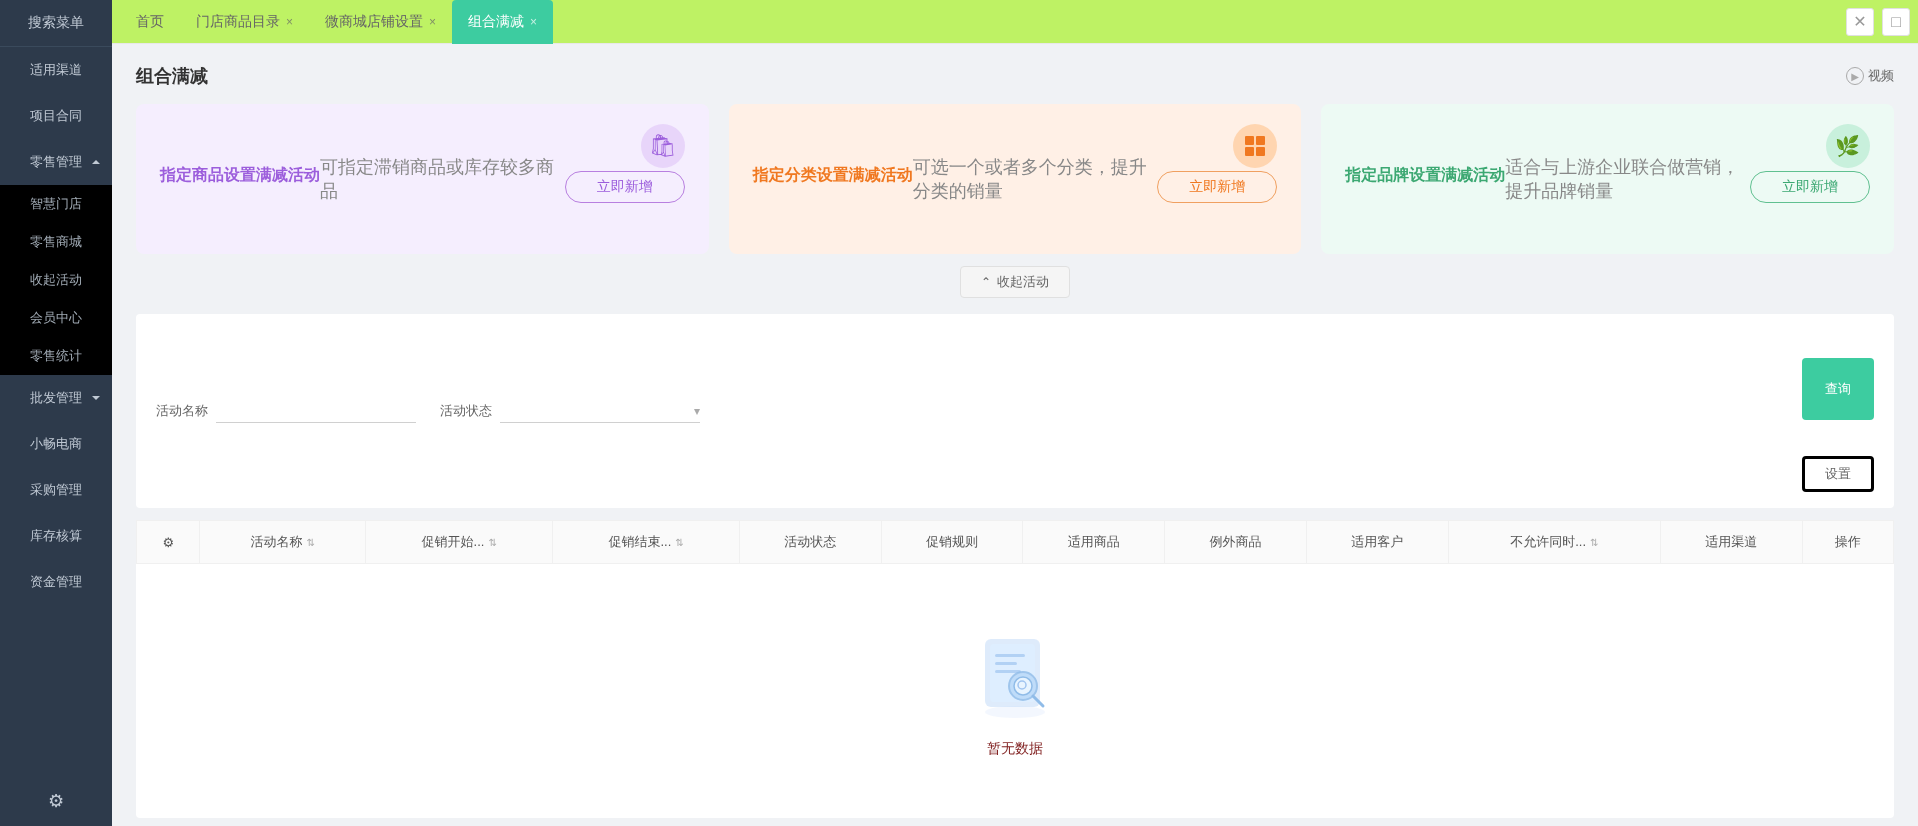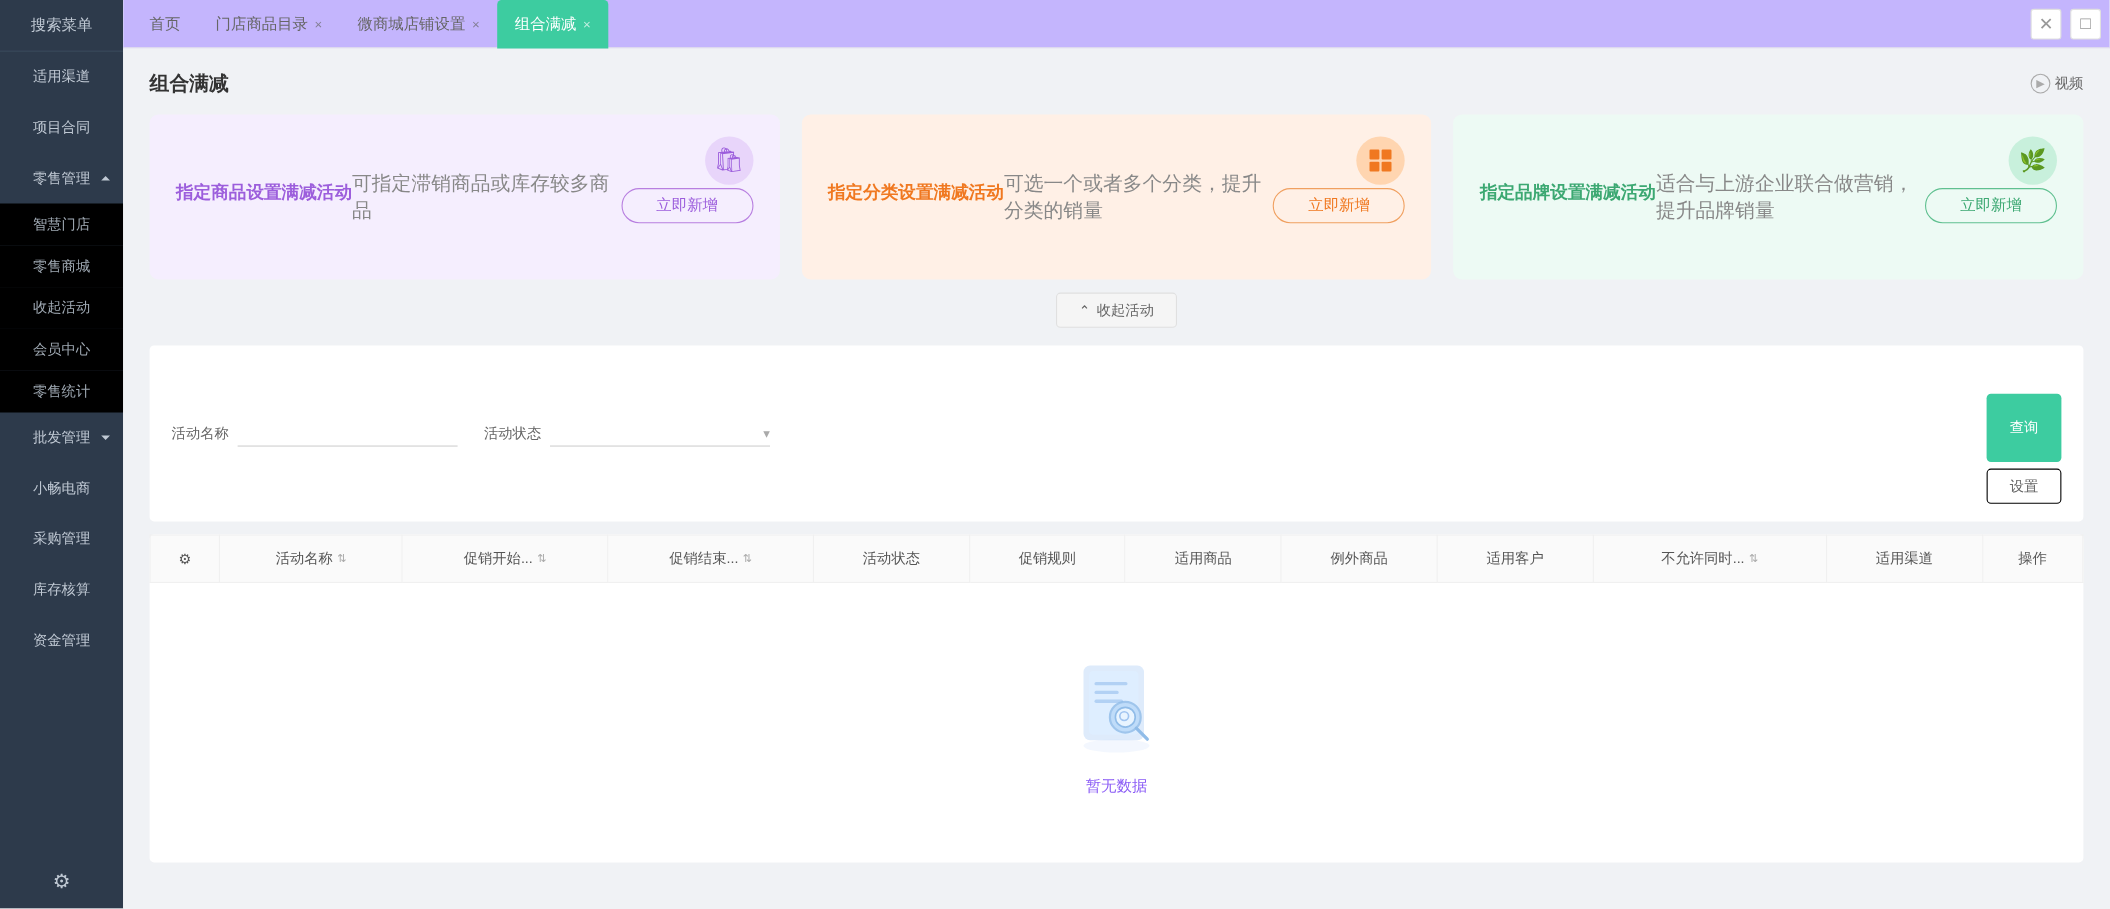--- a/index.html
+++ b/index.html
@@ -65,21 +65,21 @@
     .main {
       flex: 1;
       display: flex;
       flex-direction: column;
       background: #f0f2f5;
       overflow: hidden;
     }
 
     
     .tabs-bar {
-      background: #c4b5fd;
+      background: #bef264;
       display: flex;
       align-items: center;
       height: 44px;
       border-bottom: 1px solid #e8e8e8;
       padding: 0 8px;
       flex-shrink: 0;
     }
     .tab-item {
       height: 44px;
       display: flex;
@@ -288,25 +288,26 @@
       border: none;
       border-radius: 4px;
       padding: 22px 20px;
       cursor: pointer;
       font-size: 13px;
       margin-top: 28px;
     }
     .btn-setting {
       background: #fff;
       color: #666;
-      border: 1px solid #000000;
+      border: 3px solid #000000;
       border-radius: 4px;
       padding: 6px 20px;
       cursor: pointer;
       font-size: 13px;
+      margin-top: 30px;
     }
 
     
     .table-container {
       background: #fff;
       border-radius: 4px;
     }
     .data-table {
       width: 100%;
       border-collapse: collapse;
@@ -341,21 +342,21 @@
       display: flex;
       flex-direction: column;
       align-items: center;
       padding: 60px 0;
     }
     .empty-icon {
       width: 100px;
       height: 100px;
       margin-bottom: 16px;
     }
-    .empty-text { color: #8b5cf6; font-size: 14px; }
+    .empty-text { color: #7f1d1d; font-size: 14px; }
 
     
     .content::-webkit-scrollbar { width: 6px; }
     .content::-webkit-scrollbar-thumb { background: #ccc; border-radius: 3px; }
   </style>
 </head>
 <body>
 
 <div class="sidebar">
   <div class="sidebar-search">

